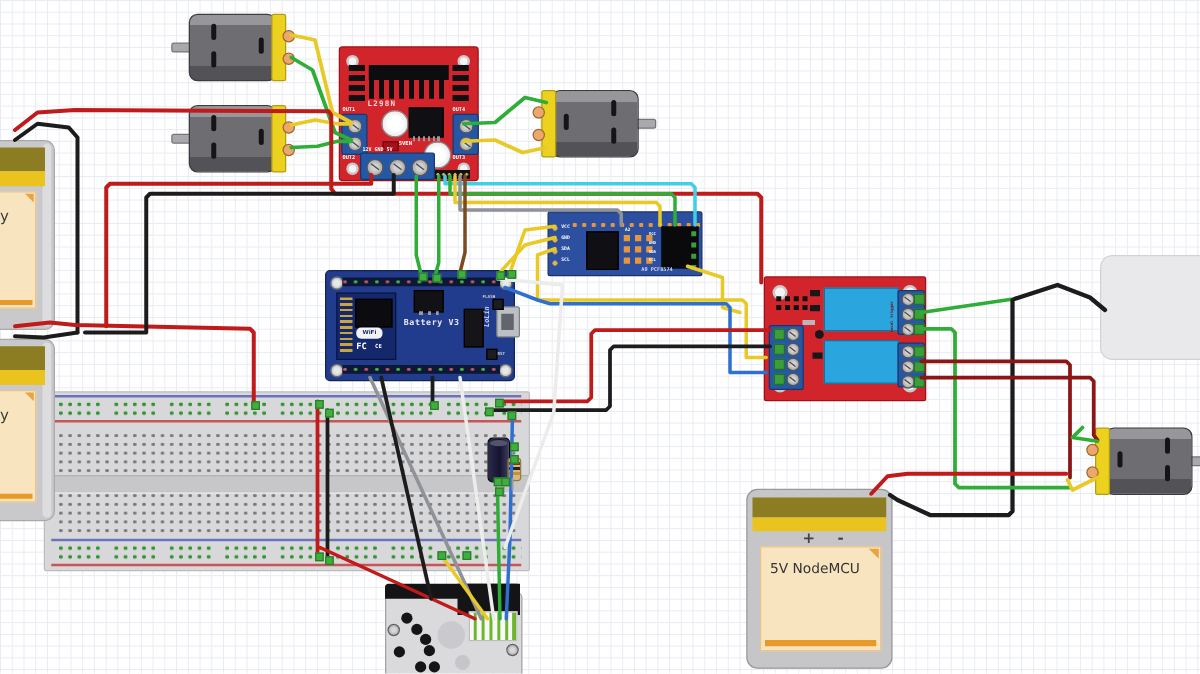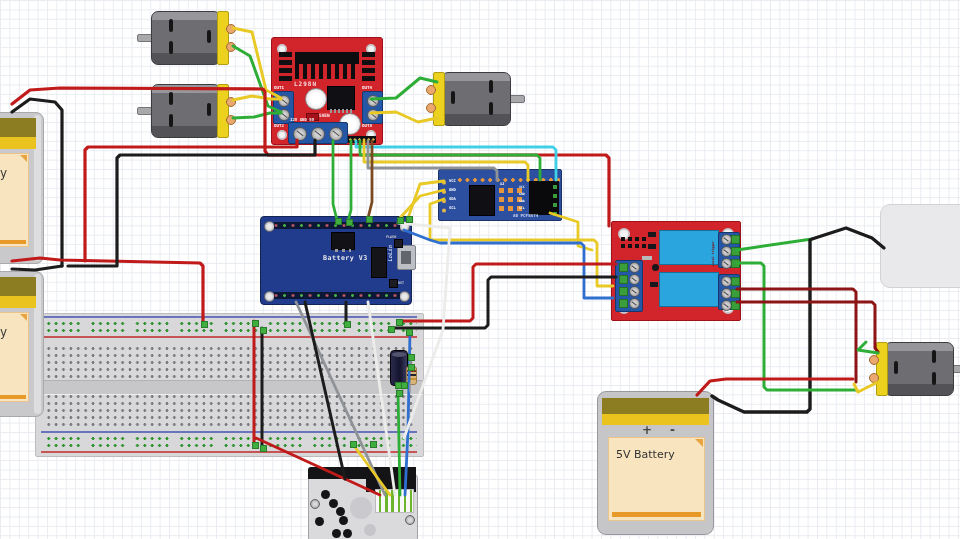--- a/index.html
+++ b/index.html
@@ -246,20 +246,27 @@
     <div class="hdr"></div>
   </div>
 
   <div id="nodemcu" class="abs">
     <div class="mhole" style="left:3px;top:4px;"></div>
     <div class="mhole" style="left:138px;top:4px;"></div>
     <div class="mhole" style="left:3px;top:74px;"></div>
     <div class="mhole" style="left:138px;top:74px;"></div>
     <div class="pinrow" style="top:5px;"></div>
     <div class="pinrow" style="top:75px;"></div>
+    <div id="esp">
+      <div class="ant"></div>
+      <div class="chip"></div>
+      <div class="wifi">WiFi</div>
+      <span class="btxt" style="left:15px;top:38px;font-size:7px;">FC</span>
+      <span class="btxt" style="left:30px;top:40px;font-size:4.5px;">CE</span>
+    </div>
     <div class="sot"></div>
     <span class="btxt" style="left:62px;top:37px;font-size:6.6px;letter-spacing:.5px;color:#e8e8ee;">Battery V3</span>
     <div class="dip"></div>
     <span class="btxt vtext" style="left:126px;top:28px;font-size:5.5px;font-style:italic;color:#c8d0f0;">LoLin</span>
     <div class="usb"></div>
     <span class="btxt" style="left:125px;top:18px;font-size:3.4px;color:#ccc;">FLASH</span>
     <div class="tinybtn" style="left:133px;top:22px;"></div>
     <div class="tinybtn" style="left:128px;top:62px;"></div>
     <span class="btxt" style="left:137px;top:64px;font-size:3.4px;color:#ccc;">RST</span>
   </div>
@@ -326,21 +333,21 @@
     </div>
   </div>
 
   <div id="bat5v" class="abs">
     <div class="olive"></div>
     <div class="yellow"></div>
     <span style="position:absolute;left:44px;top:31px;font-size:12px;font-weight:bold;color:#44443e;">+</span>
     <span style="position:absolute;left:72px;top:31px;font-size:12px;font-weight:bold;color:#44443e;">-</span>
     <div class="plabel">
       <div class="corner"></div>
-      <span style="position:absolute;left:7px;top:10px;font-size:11px;color:#333;">5V Battery</span>
+      <span style="position:absolute;left:7px;top:10px;font-size:11px;color:#333;">5V NodeMCU</span>
       <div class="ostrip"></div>
     </div>
   </div>
 
   <div id="greybox" class="abs"></div>
 
   <div id="sensor" class="abs">
     <div class="sbody"></div>
     <div class="stop"></div>
     <div class="stop2"></div>

